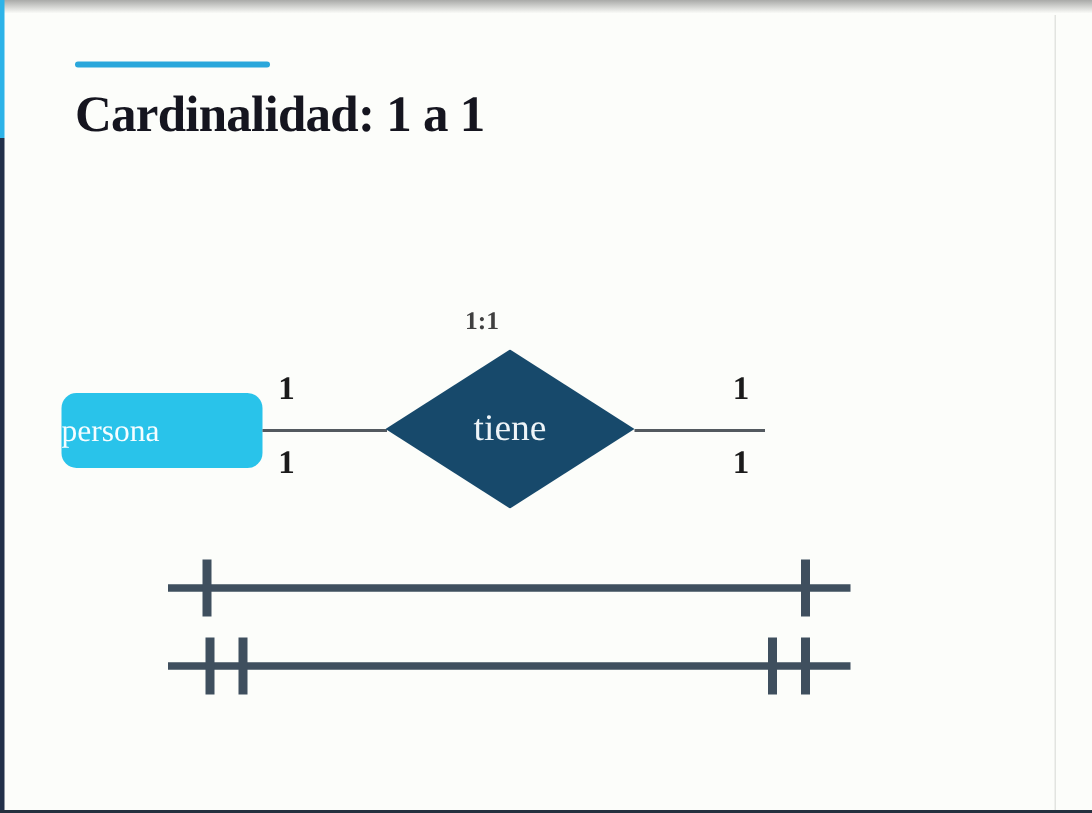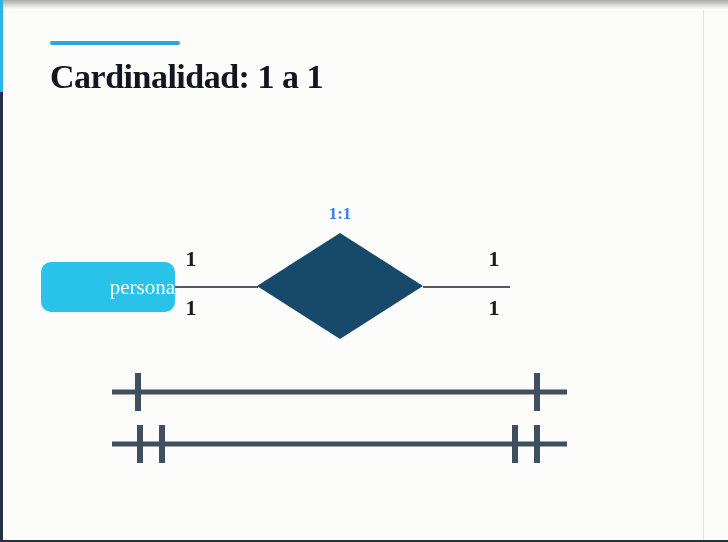--- a/index.html
+++ b/index.html
@@ -48,41 +48,41 @@
     position: absolute; left: 50px; top: 58px;
     font-size: 34px; font-weight: 700; color: #15151f;
     letter-spacing: -0.5px;
   }
 
   
   .entity {
     position: absolute; height: 50px;
     background: #29c3ea;
     border-radius: 10px;
-    display: flex; align-items: center; justify-content: flex-end;
+    display: flex; align-items: center; justify-content: flex-start;
     color: #f6fdff; font-size: 21px;
   }
   .entity-left  { left: 41px;  top: 262px; width: 134px; }
   .entity-right { left: 510px; top: 262px; width: 187px; }
 
   .connector {
     position: absolute; top: 286px; height: 2px; background: #53595f;
   }
   .connector-left  { left: 175px; width: 83px; }
   .connector-right { left: 423px; width: 87px; }
 
   .diamond-wrap { position: absolute; left: 257px; top: 233px; width: 166px; height: 106px; }
   .diamond-label {
     position: absolute; left: 257px; top: 233px; width: 166px; height: 106px;
     display: flex; align-items: center; justify-content: center;
     color: #eef4f8; font-size: 25px;
   }
   .rel-card-label {
     position: absolute; left: 310px; top: 204px; width: 60px;
-    text-align: center; font-size: 17px; font-weight: 700; color: #3b82f6;
+    font-size: 17px; font-weight: 700; color: #404040;
   }
 
   .mult {
     position: absolute; width: 26px; text-align: center;
     font-size: 22px; font-weight: 700; color: #1b1b1b;
   }
   .mult-lt { left: 178px; top: 246px; }
   .mult-lb { left: 178px; top: 295px; }
   .mult-rt { left: 481px; top: 246px; }
   .mult-rb { left: 481px; top: 295px; }
@@ -110,20 +110,21 @@
   <div class="connector connector-left"></div>
 
   <span class="mult mult-lt">1</span>
   <span class="mult mult-lb">1</span>
 
   <div class="rel-card-label">1:1</div>
 
   <svg class="diamond-wrap" width="166" height="106" viewBox="0 0 166 106">
     <polygon points="83,0 166,53 83,106 0,53" fill="#17496b"></polygon>
   </svg>
+  <div class="diamond-label">tiene</div>
 
   <span class="mult mult-rt">1</span>
   <span class="mult mult-rb">1</span>
 
   <div class="connector connector-right"></div>
 
 
   <svg class="notation-svg" width="470" height="100" viewBox="0 0 470 100">
     <g stroke="#3f4f5e">
       <line x1="12" y1="24" x2="467" y2="24" stroke-width="5"></line>

